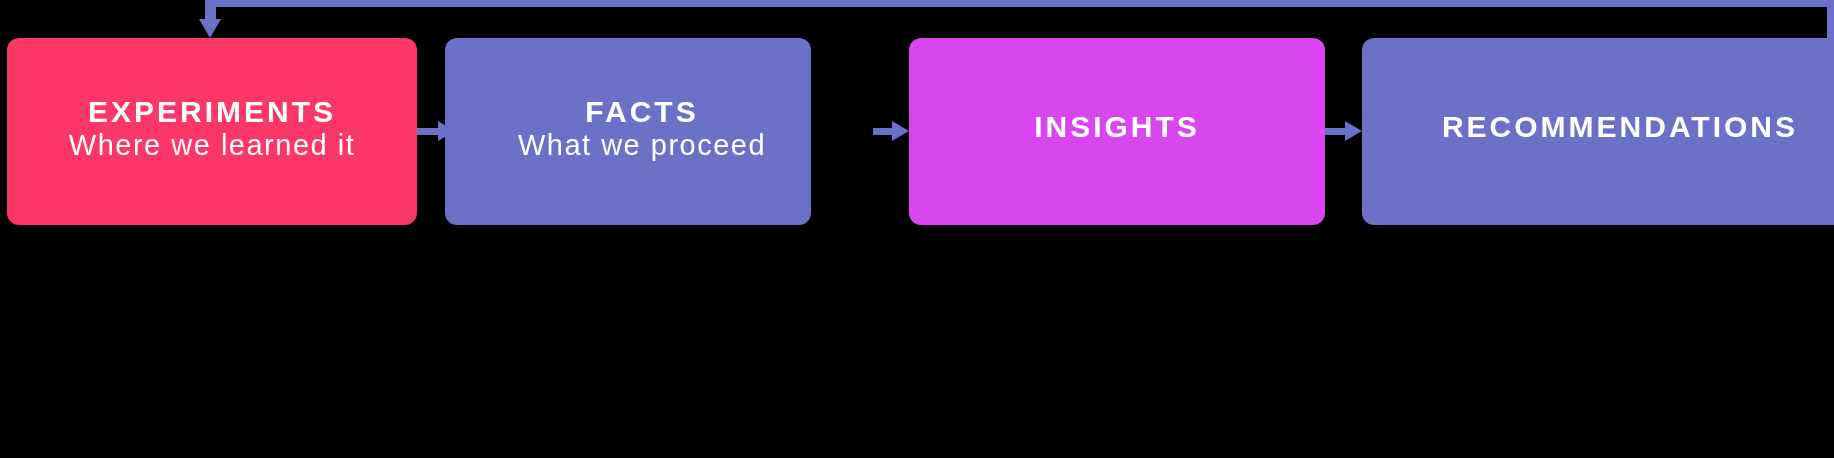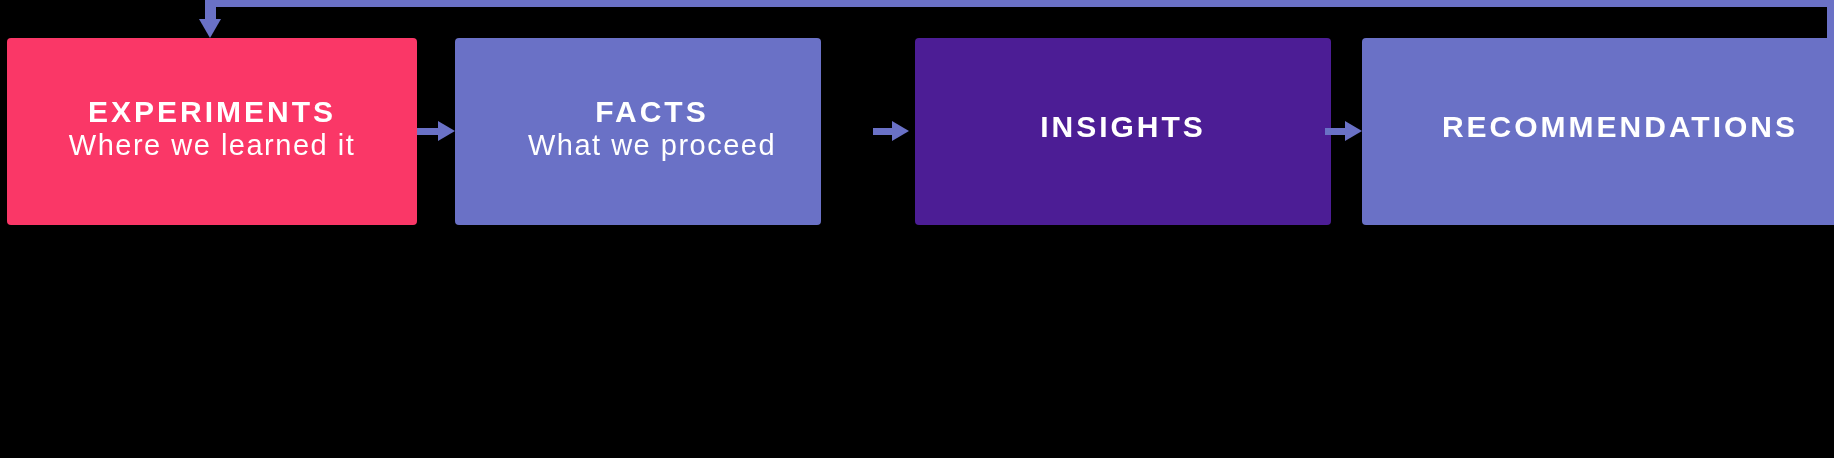--- a/index.html
+++ b/index.html
@@ -14,31 +14,31 @@
     background: var(--background, #000);
     overflow: hidden;
     font-family: "Liberation Sans", sans-serif;
   }
 
   
   .box {
     position: absolute;
     top: 38px;
     height: 187px;
-    border-radius: 4px;
+    border-radius: 12px;
     display: flex;
     flex-direction: column;
     align-items: center;
     justify-content: center;
     padding-bottom: 10px;
     box-sizing: border-box;
     text-align: center;
   }
   .b1 { left: 7px;    width: 410px; }
-  .b2 { left: 455px;  width: 366px; padding-left: 28px; }
+  .b2 { left: 445px;  width: 366px; padding-left: 28px; }
   .b3 { left: 909px;  width: 416px; }
   .b4 { left: 1362px; width: 516px; }
 
   .box-title {
     color: var(--text, #fff);
     font-size: 30px;
     font-weight: bold;
     letter-spacing: 3px;
     line-height: 36px;
     white-space: nowrap;
@@ -113,21 +113,21 @@
   <div class="box b1" style="background-color: rgb(250, 55, 103);">
     <div class="box-title">EXPERIMENTS</div>
     <div class="box-subtitle">Where we learned it</div>
   </div>
 
   <div class="box b2" style="background-color: rgb(106, 113, 198);">
     <div class="box-title">FACTS</div>
     <div class="box-subtitle">What we proceed</div>
   </div>
 
-  <div class="box b3" style="background-color: #4c1d95; margin-left: 6px;">
+  <div class="box b3" style="background-color: #d946ef;">
     <div class="box-title">INSIGHTS</div>
   </div>
 
   <div class="box b4" style="background-color: rgb(106, 113, 198);">
     <div class="box-title">RECOMMENDATIONS</div>
   </div>
 
   <div class="conn c1">
     <div class="conn-shaft"></div>
     <div class="conn-head"></div>

